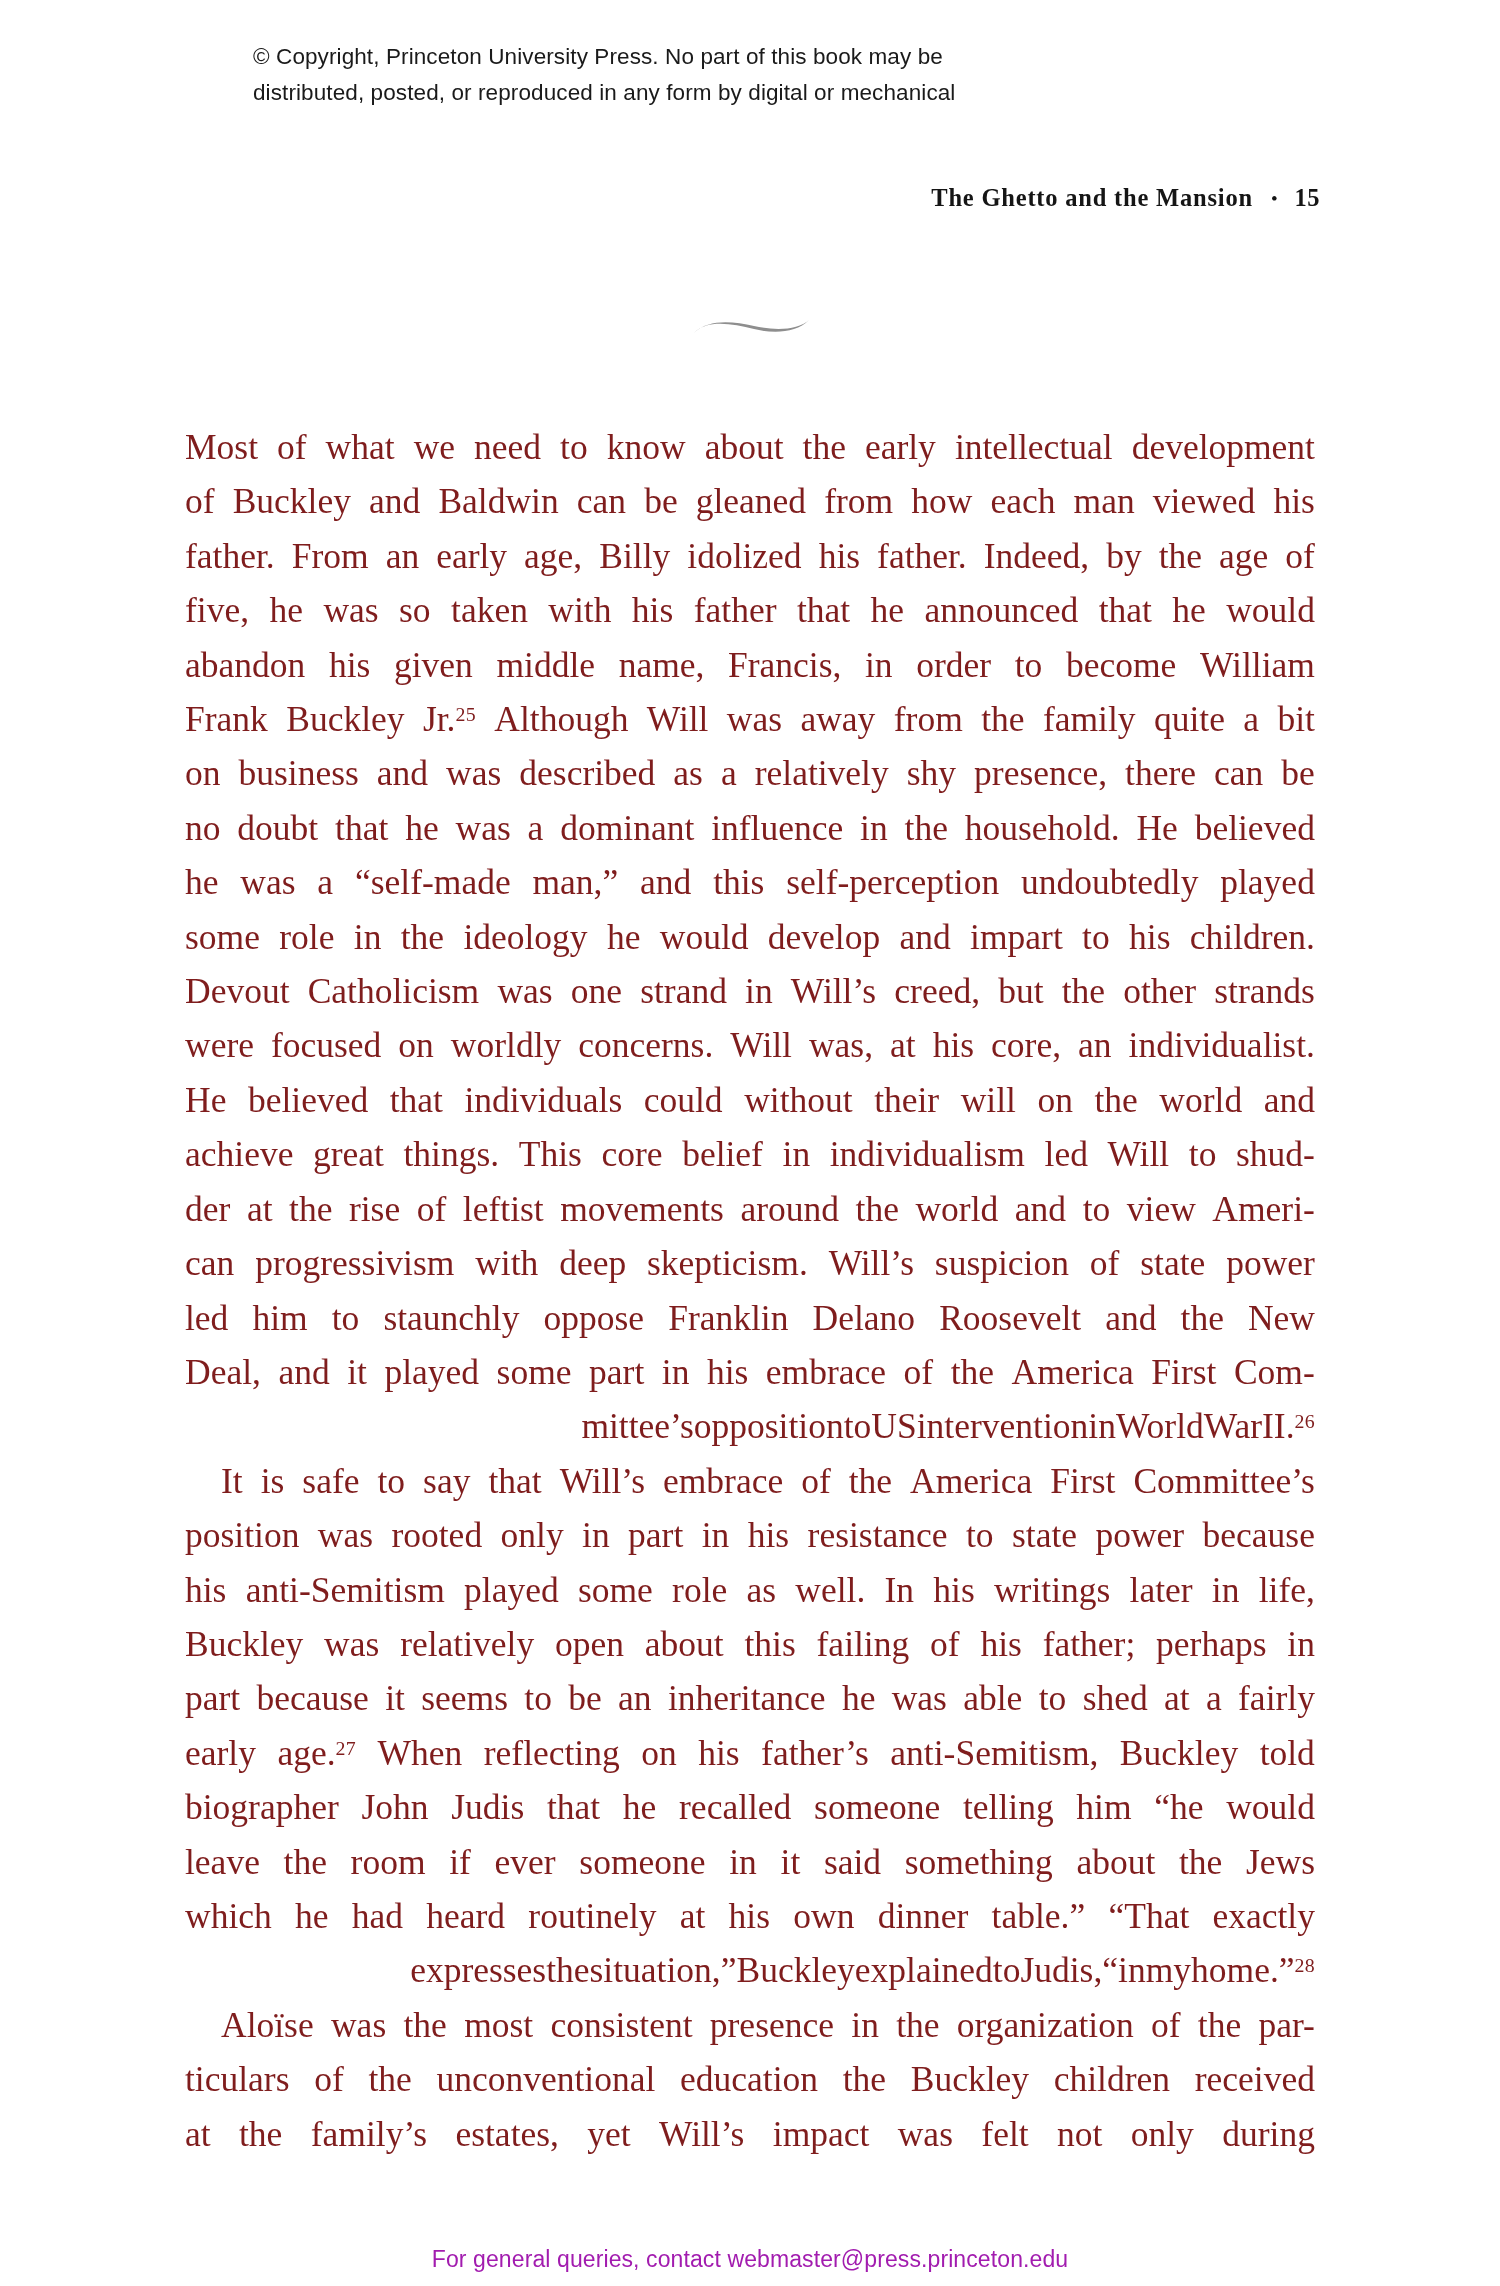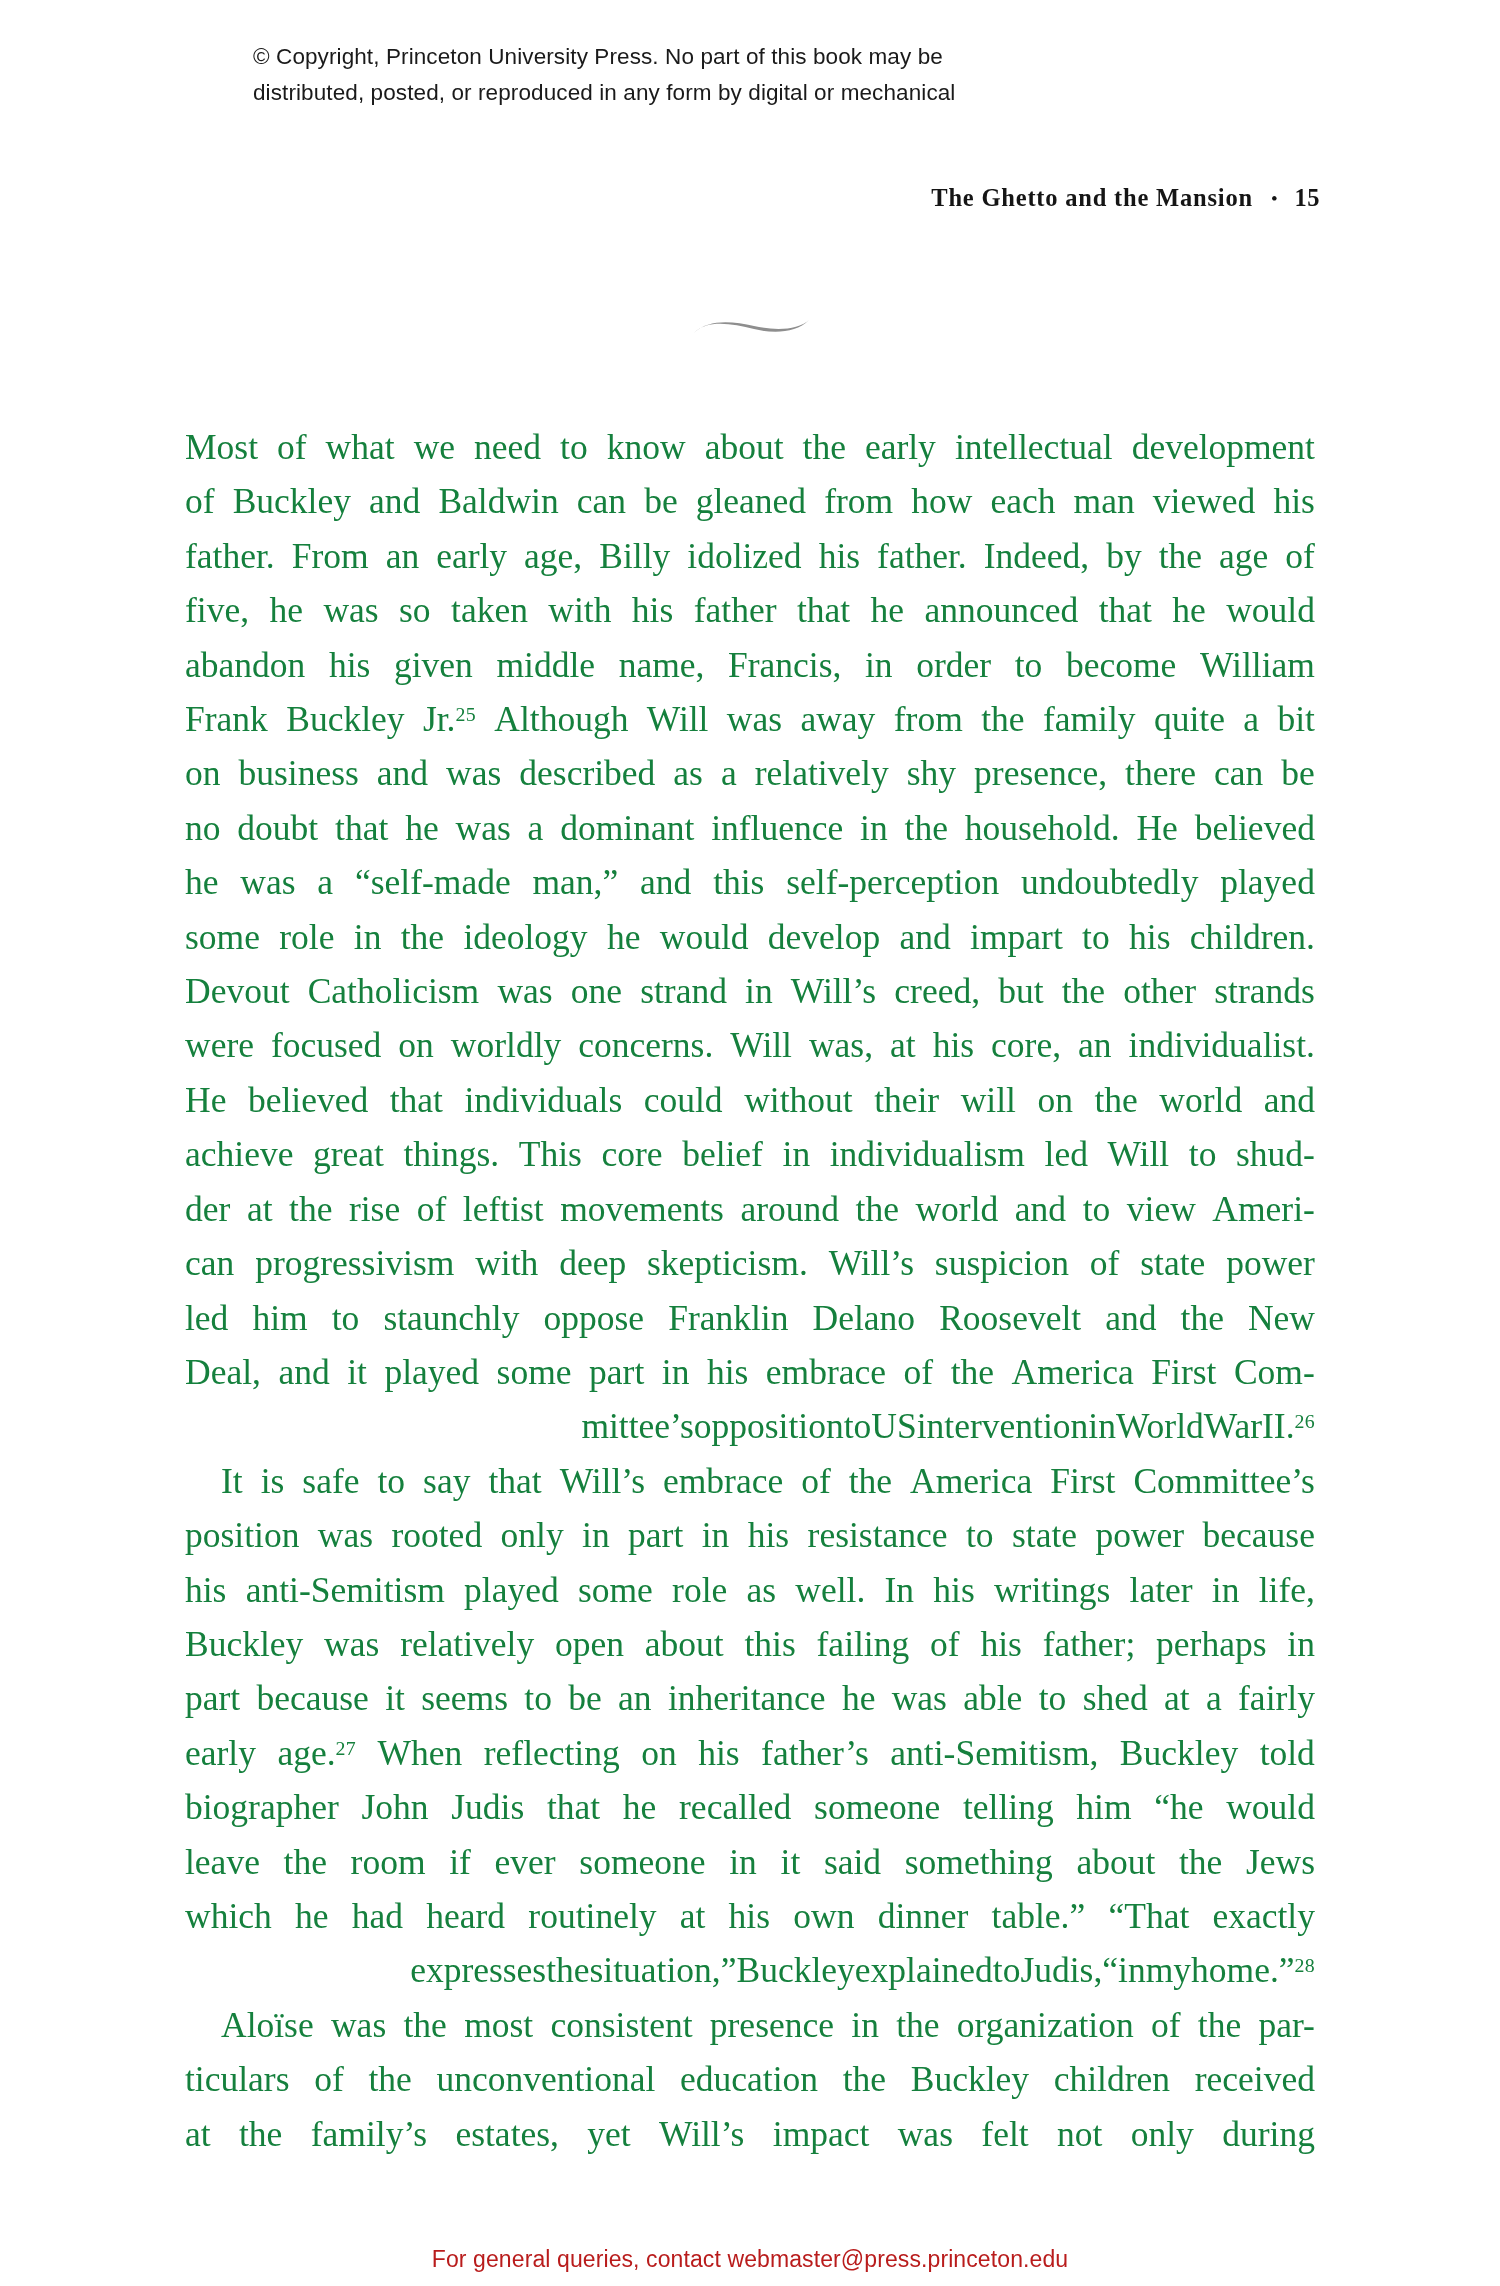--- a/index.html
+++ b/index.html
@@ -66,21 +66,21 @@
 
   
   .body-text {
     position: absolute;
     left: 185px;
     top: 395px;
     width: 1130px;
     font-family: "Liberation Serif", "DejaVu Serif", serif;
     font-size: 35.5px;
     line-height: 54.4px;
-    color: #15803d;
+    color: #7f1d1d;
   }
   .para { margin: 0; }
   .line {
     display: flex;
     width: 100%;
     white-space: pre;
   }
   
   .line.justify { justify-content: space-between; }
   
@@ -99,21 +99,21 @@
   
   .footer-line {
     position: absolute;
     left: 0;
     top: 2218px;
     width: 1500px;
     text-align: center;
     font-family: "Liberation Sans", sans-serif;
     font-size: 23px;
     line-height: 32px;
-    color: #b91c1c;
+    color: #a21caf;
     letter-spacing: 0.1px;
   }
 </style>
 </head>
 <body>
 
 <div class="page">
 
   <div class="copyright-notice">
     <span class="cn-line">© Copyright, Princeton University Press. No part of this book may be</span>

